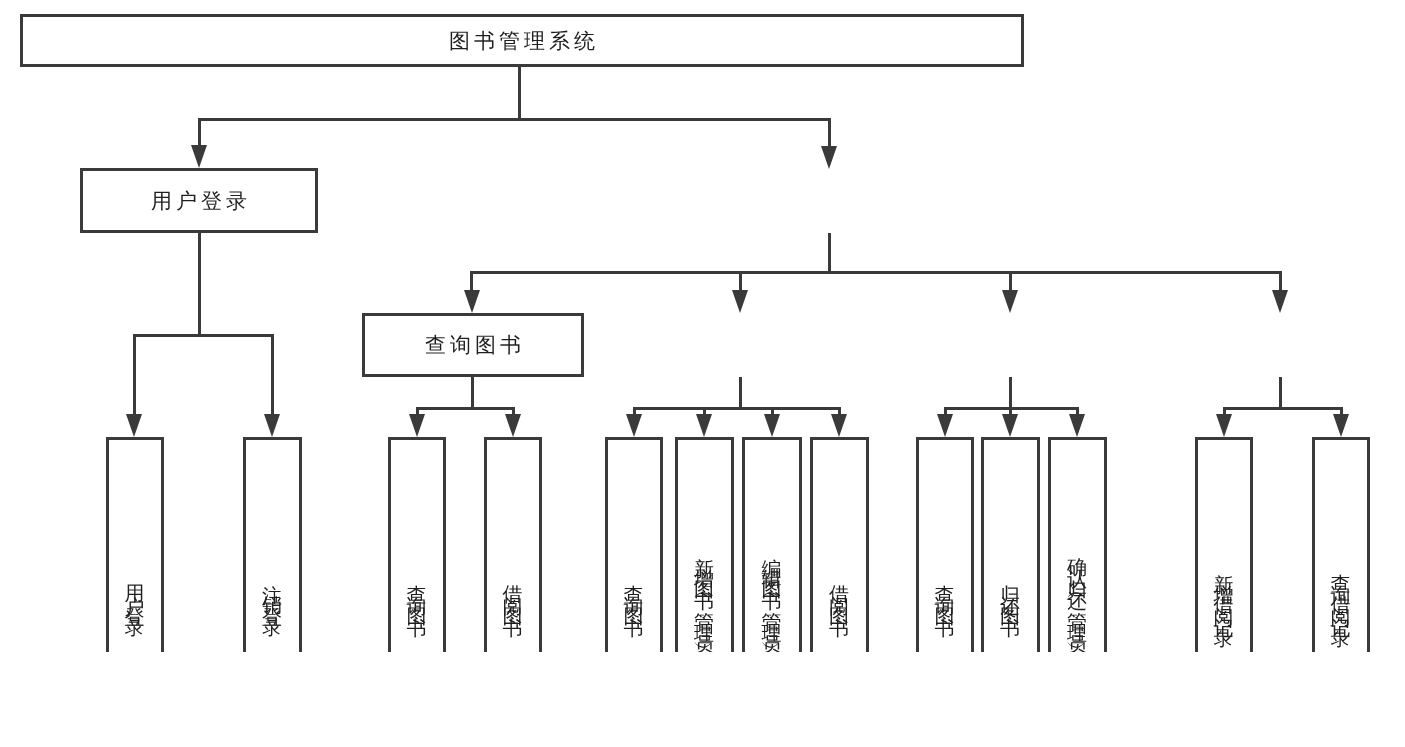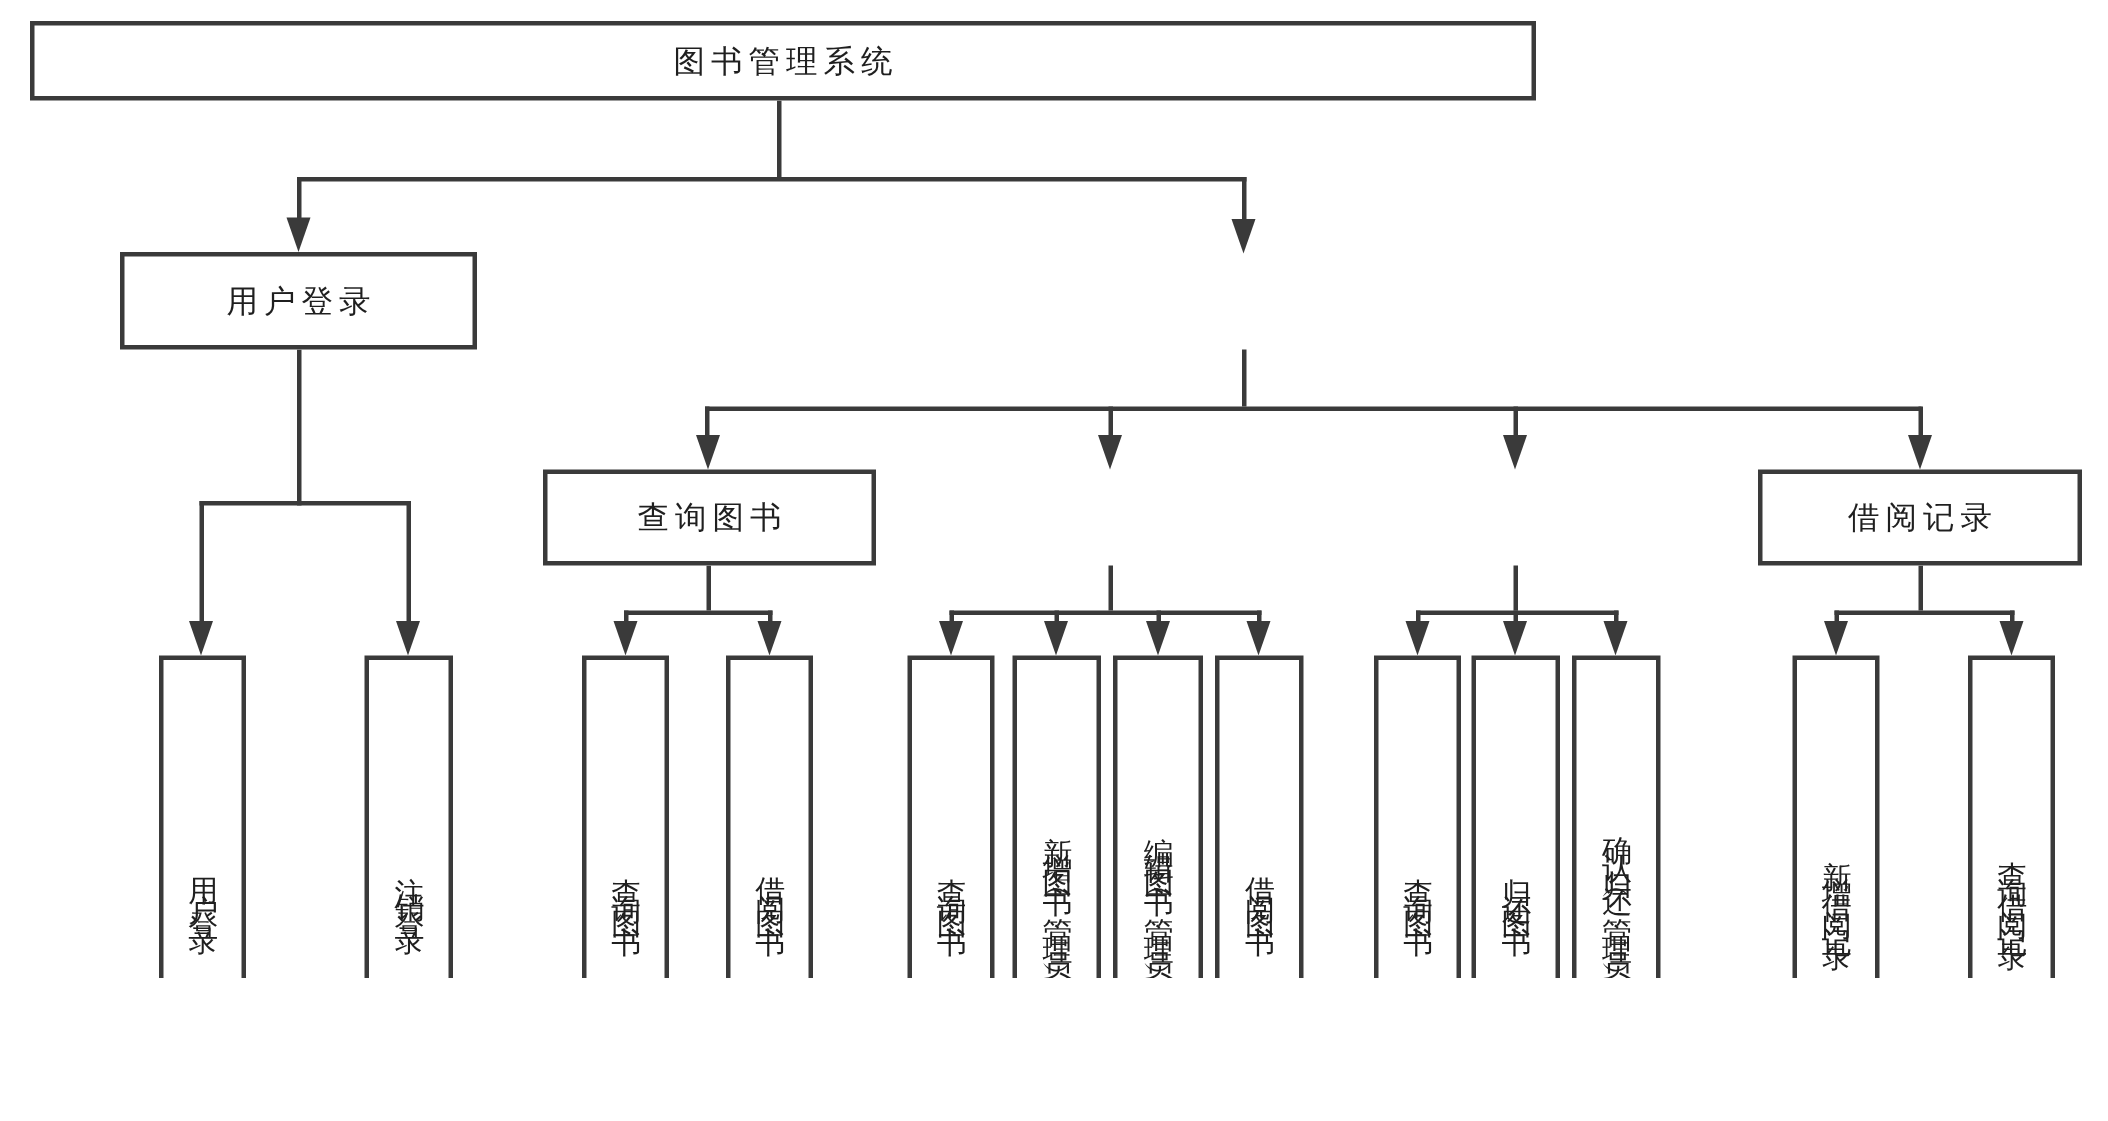--- a/index.html
+++ b/index.html
@@ -117,23 +117,20 @@
     <span class="lbl">图书管理系统</span>
   </div>
 
   <div class="box hbox" style="left:80px;top:168px;width:238px;height:65px">
     <span class="lbl">用户登录</span>
   </div>
 
   <div class="box hbox" style="left:362px;top:313px;width:222px;height:64px">
     <span class="lbl">查询图书</span>
   </div>
-  <div class="box hbox" style="left:1172px;top:313px;width:216px;height:64px">
-    <span class="lbl">借阅记录</span>
-  </div>
 
   <div class="box vbox" style="left:106px;top:437px;width:58px;height:298px">
     <span class="lbl">用户登录</span>
   </div>
   <div class="box vbox" style="left:243px;top:437px;width:59px;height:298px">
     <span class="lbl">注销登录</span>
   </div>
 
   <div class="box vbox" style="left:388px;top:437px;width:58px;height:298px">
     <span class="lbl">查询图书</span>

